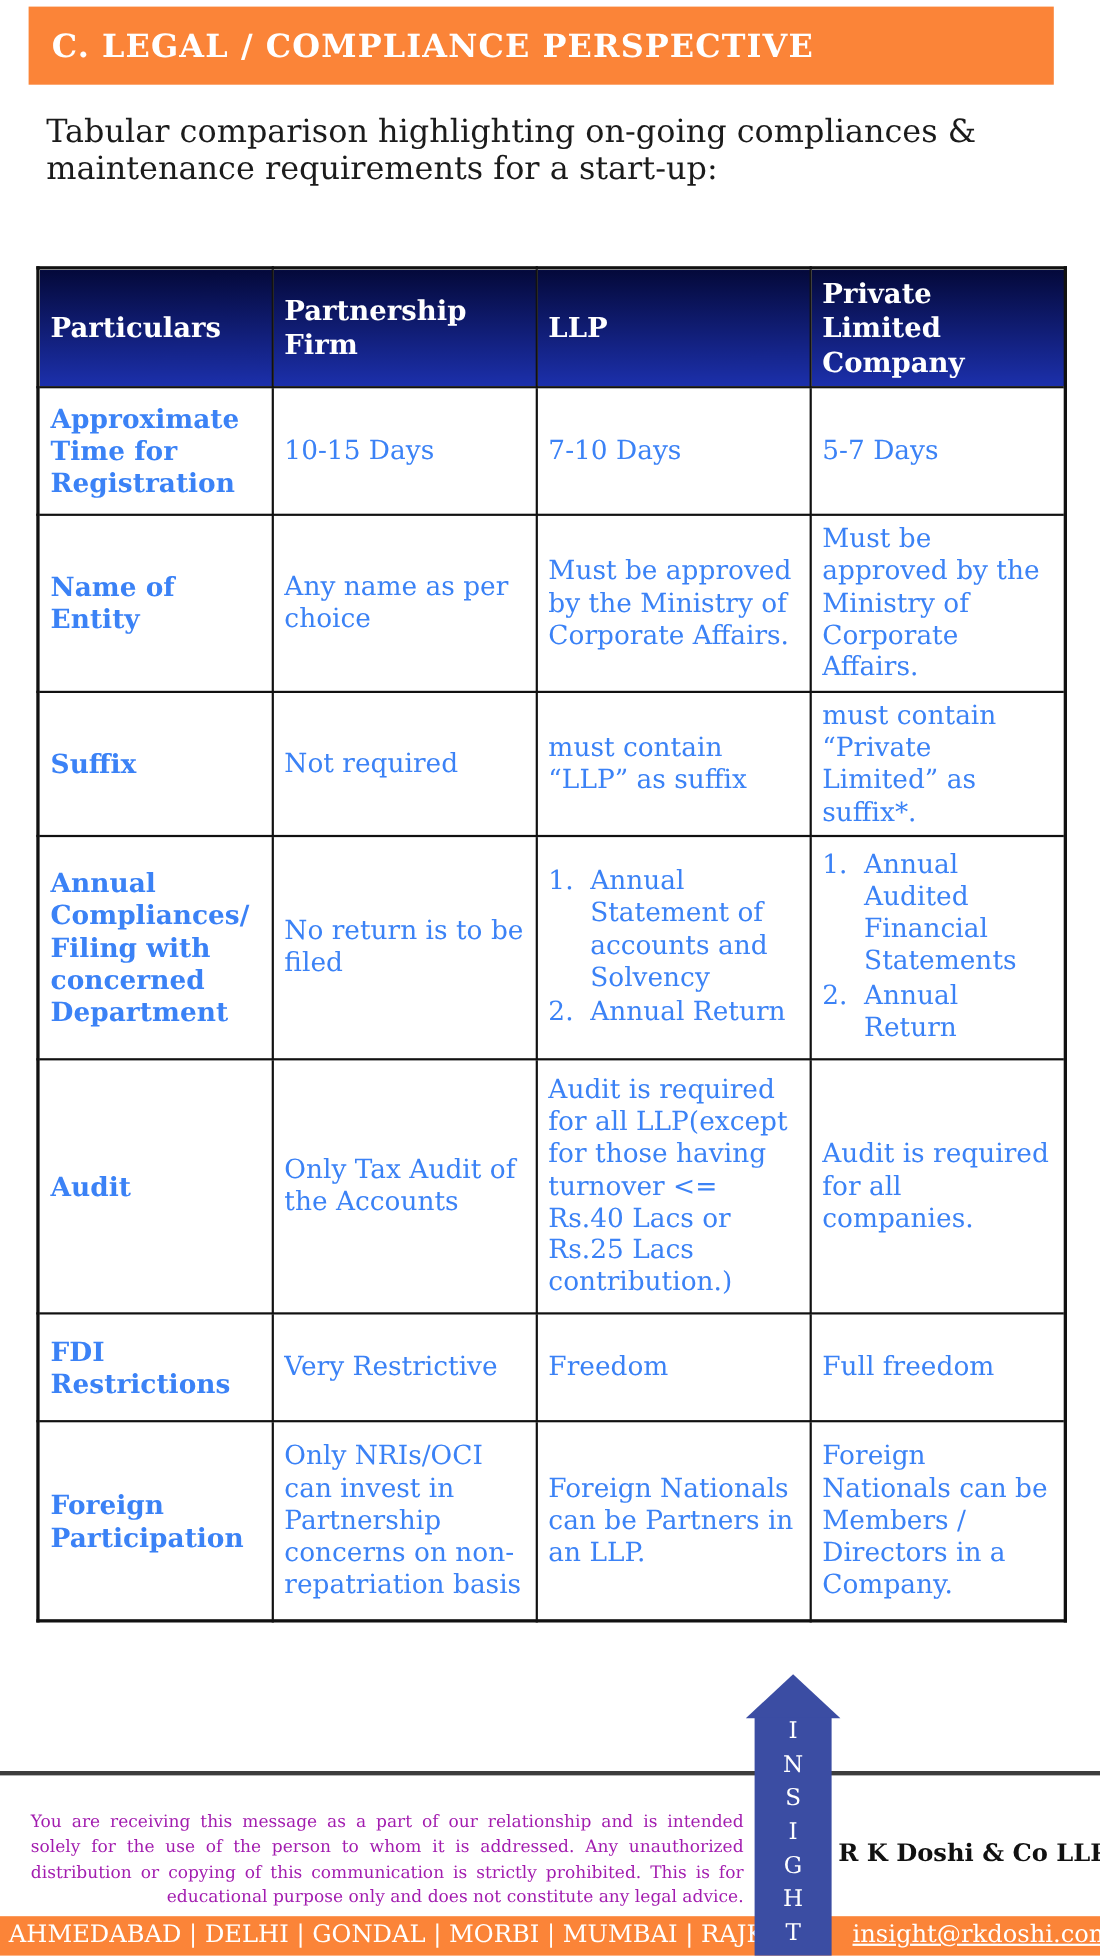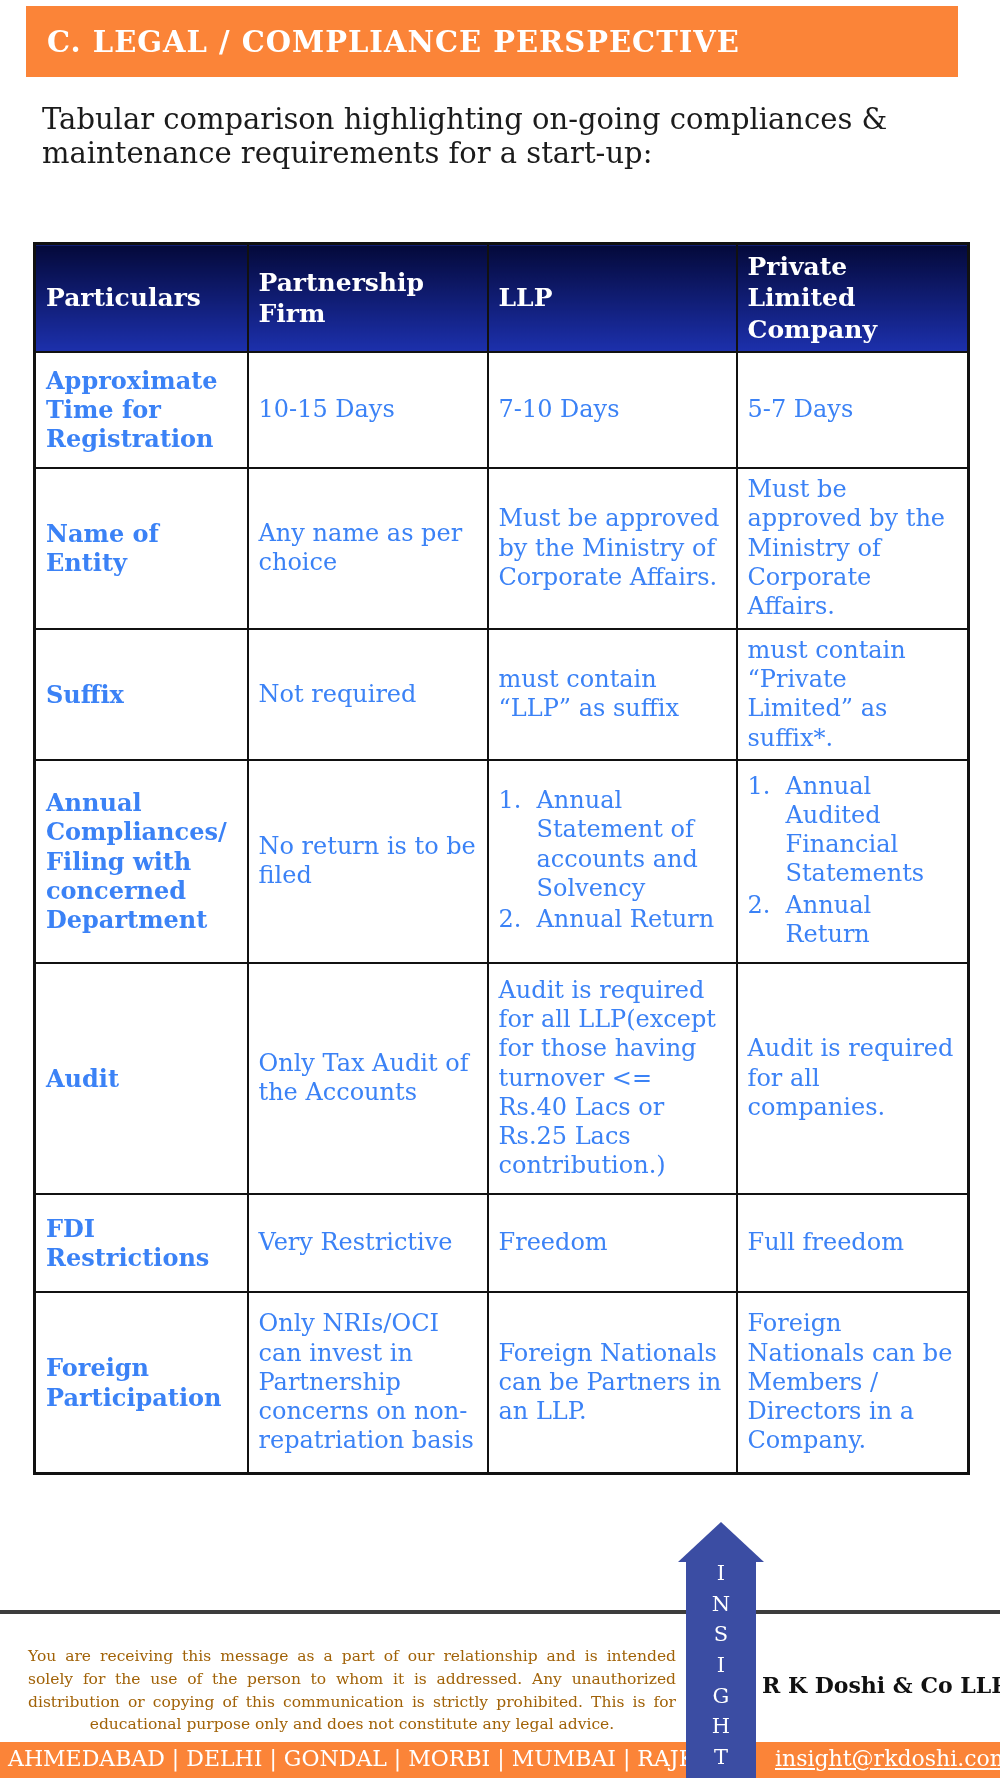--- a/index.html
+++ b/index.html
@@ -31,24 +31,24 @@
   table.cmp th{
     background:linear-gradient(#04093A,#1C30AC);color:#ffffff;
     font-size:25px;font-weight:bold;line-height:1.25;
   }
   td.lbl{font-weight:bold;}
   .li{display:flex;margin:0 0 2px 0;}
   .li .num{width:38px;flex:0 0 38px;}
   
   .separator{position:absolute;left:0;top:1610px;width:1000px;height:4px;background:#3d3d3d;}
   .disclaimer{
-    position:absolute;left:28px;top:1645px;width:648px;font-size:15.5px;line-height:1.47;color:#a16207;
+    position:absolute;left:28px;top:1645px;width:648px;font-size:15.5px;line-height:1.47;color:#a21caf;
   }
   .disclaimer .jline{text-align:justify;text-align-last:justify;}
-  .disclaimer .lline{text-align:center;}
+  .disclaimer .lline{text-align:right;}
   .company{
     position:absolute;left:762px;top:1672px;width:232px;text-align:center;
     font-size:22px;font-weight:bold;color:#111111;white-space:nowrap;
   }
   .bottombar{position:absolute;left:0;top:1742px;width:1000px;height:36px;background:#FB8438;}
   .cities{
     position:absolute;left:8px;top:1746px;font-size:22px;color:#ffffff;white-space:nowrap;
   }
   .email{
     position:absolute;left:775px;top:1746px;width:212px;text-align:center;

